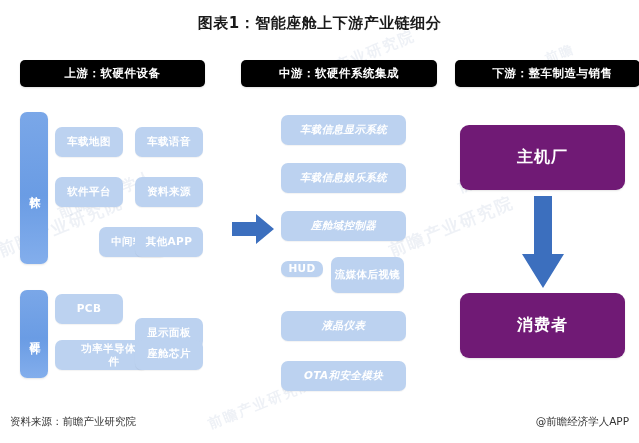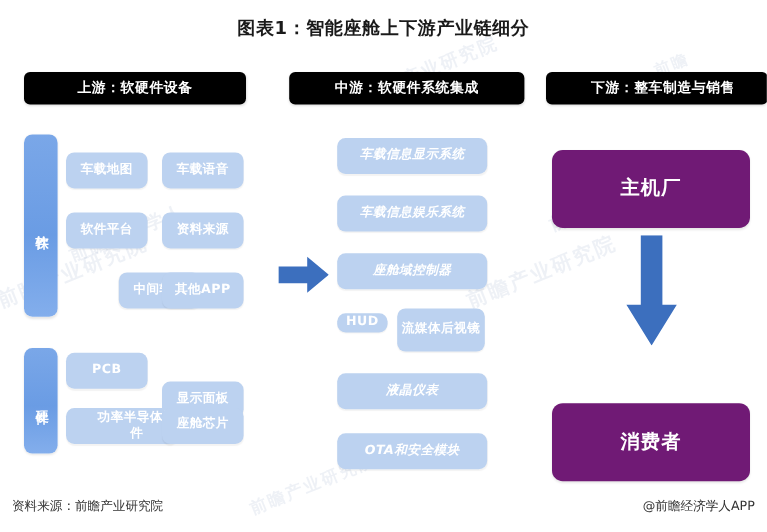--- a/index.html
+++ b/index.html
@@ -145,21 +145,21 @@
     color: #ffffff;
     font-size: 16px;
     font-weight: bold;
     display: flex;
     align-items: center;
     justify-content: center;
     letter-spacing: 1px;
     box-shadow: 0 1px 2px rgba(0,0,0,0.10);
   }
   #box-oem      { top: 125px; }
-  #box-consumer { top: 293px; margin-top: 43px; }
+  #box-consumer { top: 293px; }
 
   
   #arrow-right {
     position: absolute;
     left: 232px;
     top: 212px;
     width: 42px;
     height: 34px;
   }
   #arrow-down {

